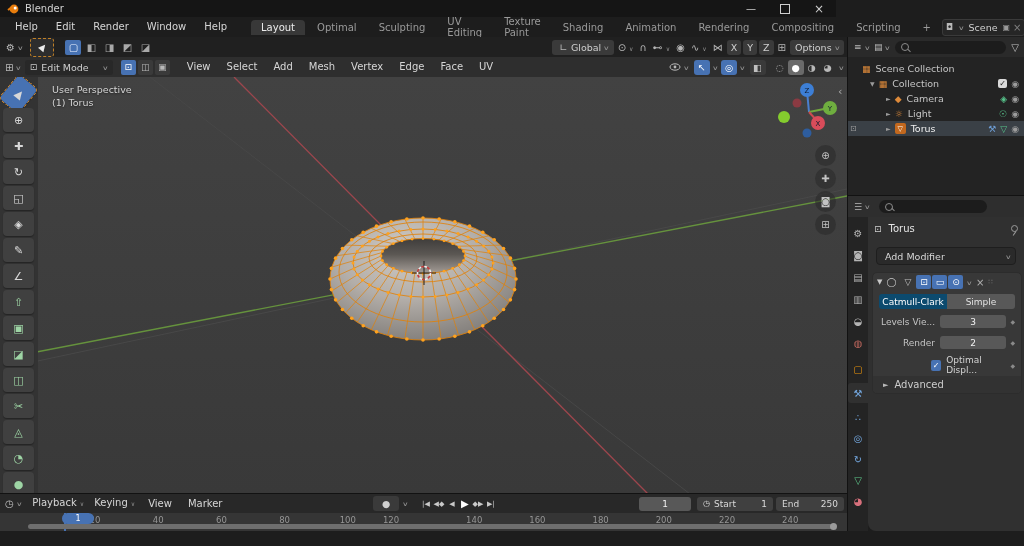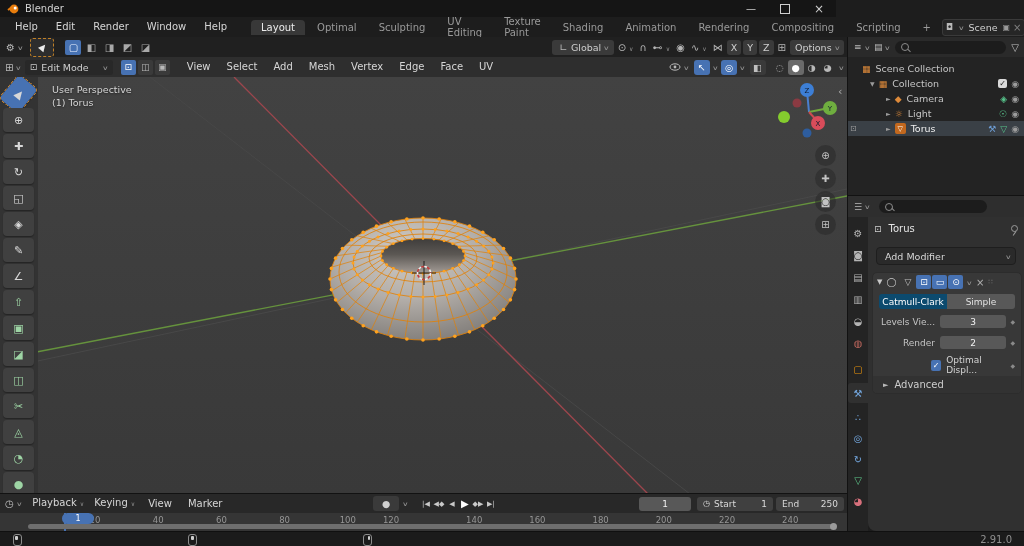--- a/index.html
+++ b/index.html
@@ -634,29 +634,17 @@
         <span class="tick" style="left: 790.2px;">240</span>
       </div>
     <div class="ab" style="left:64px;top:0;width:2px;height:18px;background:#4772b3"></div>
     <div class="ab" style="left:62px;top:0;width:32px;height:11px;background:#4772b3;border-radius:6px;color:#fff;font-size:8px;display:flex;align-items:center;justify-content:center">
         <span>1</span>
       </div>
     <div class="ab" style="left:28px;top:11px;width:806px;height:5px;background:#6e6e6e;border-radius:3px"></div>
     <div class="ab" style="left:830px;top:10px;width:7px;height:7px;background:#9a9a9a;border-radius:50%"></div>
   </div>
 
-  <div id="statusbar" class="ab">
-    <span class="mouse" style="left:13px">
-        <i style="left:1px"></i>
-      </span>
-    <span class="mouse" style="left:188px">
-        <i style="left:2px"></i>
-      </span>
-    <span class="mouse" style="left:363px">
-        <i style="right:1px"></i>
-      </span>
-    <span class="ab" style="right:12px;top:2px;color:#8f8f8f">2.91.0</span>
-  </div>
 
   <div class="ab vline" style="left:847px;top:37px;width:1px;height:494px"></div>
   <div class="ab hline" style="left:848px;top:195px;width:176px;height:1px"></div>
   <div class="ab hline" style="left:0;top:493px;width:848px;height:1px"></div>
 </div>
 
 </body></html>

